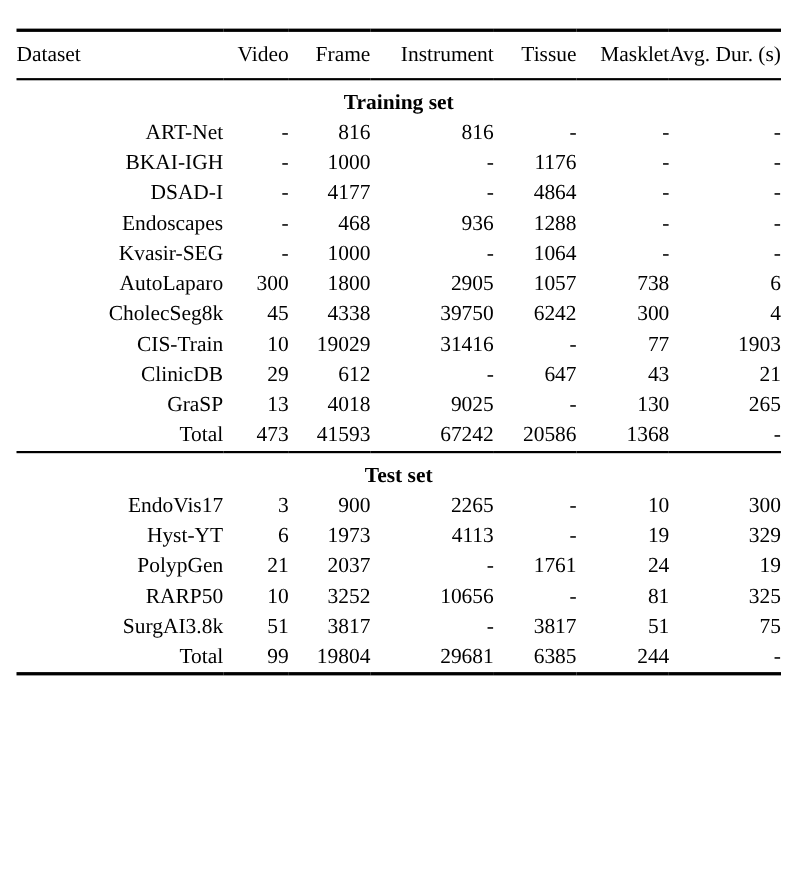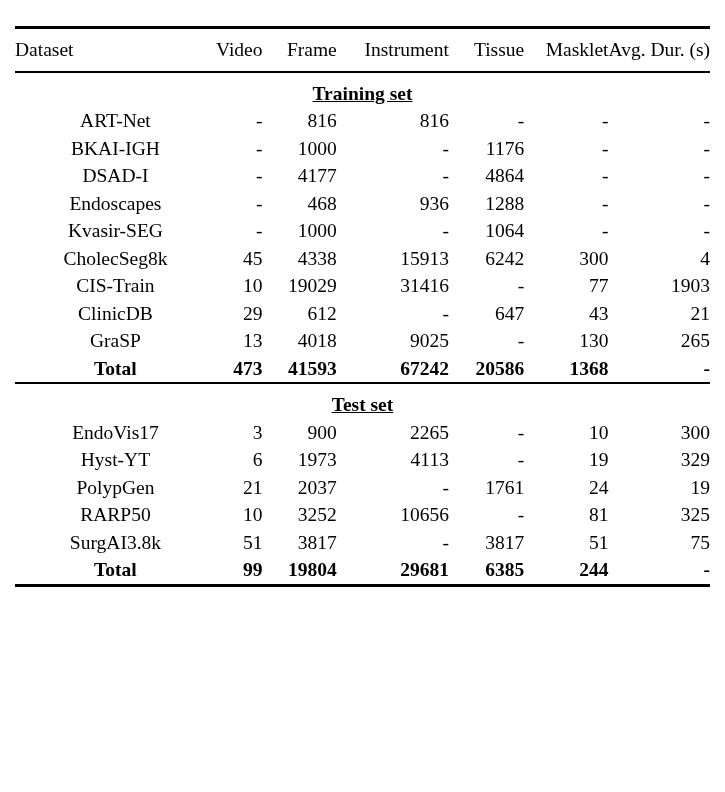--- a/index.html
+++ b/index.html
@@ -72,41 +72,40 @@
     text-align: left;
   }
 
   
   tr.section td {
     text-align: center;
     font-weight: bold;
     padding-top: 11px;
     padding-bottom: 4px;
     font-size: 19.5px;
-    text-decoration: underline;
   }
   tr.section td.section-cell {
     
     text-align: center;
   }
 
   
   tr.data td {
     padding-top: 4px;
     padding-bottom: 4px;
     text-align: right;
     font-size: 19.5px;
   }
   tr.data td.c-dataset {
-    text-align: center;
+    text-align: right;
     padding-left: 13px;
   }
 
   tr.total td {
-    font-weight: bold;
+    font-weight: normal;
   }
 
   
   col.w-dataset   { width: 190px; }
   col.w-video     { width: 60px; }
   col.w-frame     { width: 75px; }
   col.w-instrument{ width: 113px; }
   col.w-tissue    { width: 76px; }
   col.w-masklet   { width: 85px; }
   col.w-avgdur    { width: 96px; }
@@ -183,24 +182,33 @@
         <tr class="data">
           <td class="c-dataset">Kvasir-SEG</td>
           <td class="c-video">-</td>
           <td class="c-frame">1000</td>
           <td class="c-instrument">-</td>
           <td class="c-tissue">1064</td>
           <td class="c-masklet">-</td>
           <td class="c-avg-dur">-</td>
         </tr>
         <tr class="data">
+          <td class="c-dataset">AutoLaparo</td>
+          <td class="c-video">300</td>
+          <td class="c-frame">1800</td>
+          <td class="c-instrument">2905</td>
+          <td class="c-tissue">1057</td>
+          <td class="c-masklet">738</td>
+          <td class="c-avg-dur">6</td>
+        </tr>
+        <tr class="data">
           <td class="c-dataset">CholecSeg8k</td>
           <td class="c-video">45</td>
           <td class="c-frame">4338</td>
-          <td class="c-instrument">15913</td>
+          <td class="c-instrument">39750</td>
           <td class="c-tissue">6242</td>
           <td class="c-masklet">300</td>
           <td class="c-avg-dur">4</td>
         </tr>
         <tr class="data">
           <td class="c-dataset">CIS-Train</td>
           <td class="c-video">10</td>
           <td class="c-frame">19029</td>
           <td class="c-instrument">31416</td>
           <td class="c-tissue">-</td>

